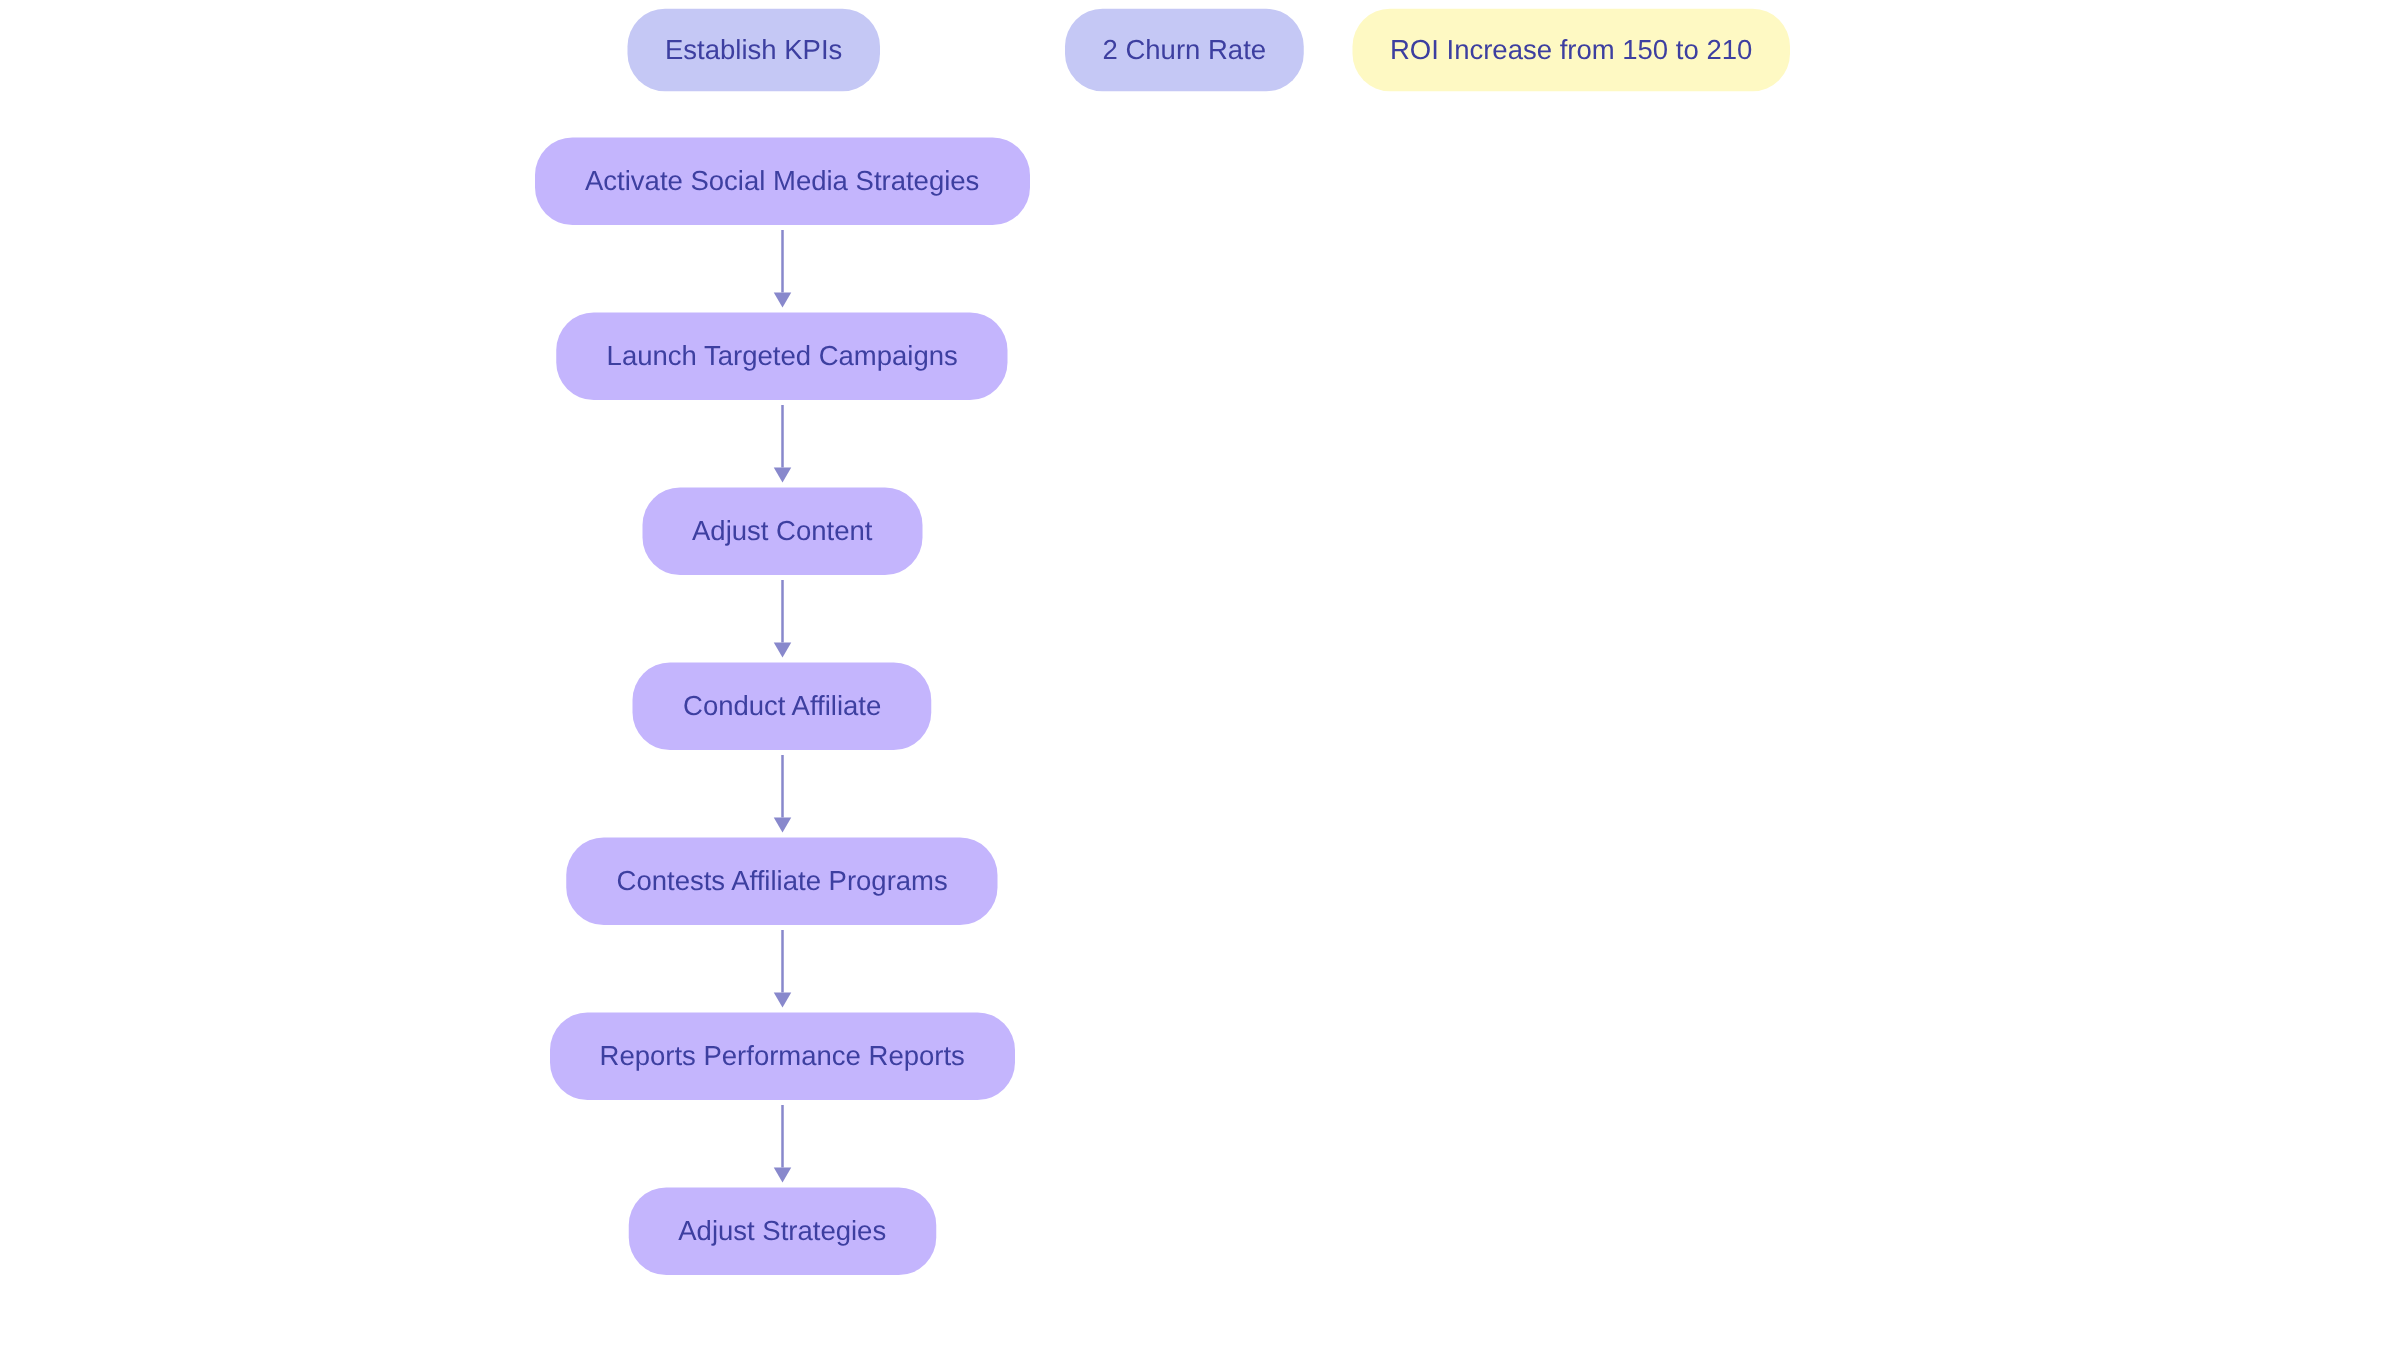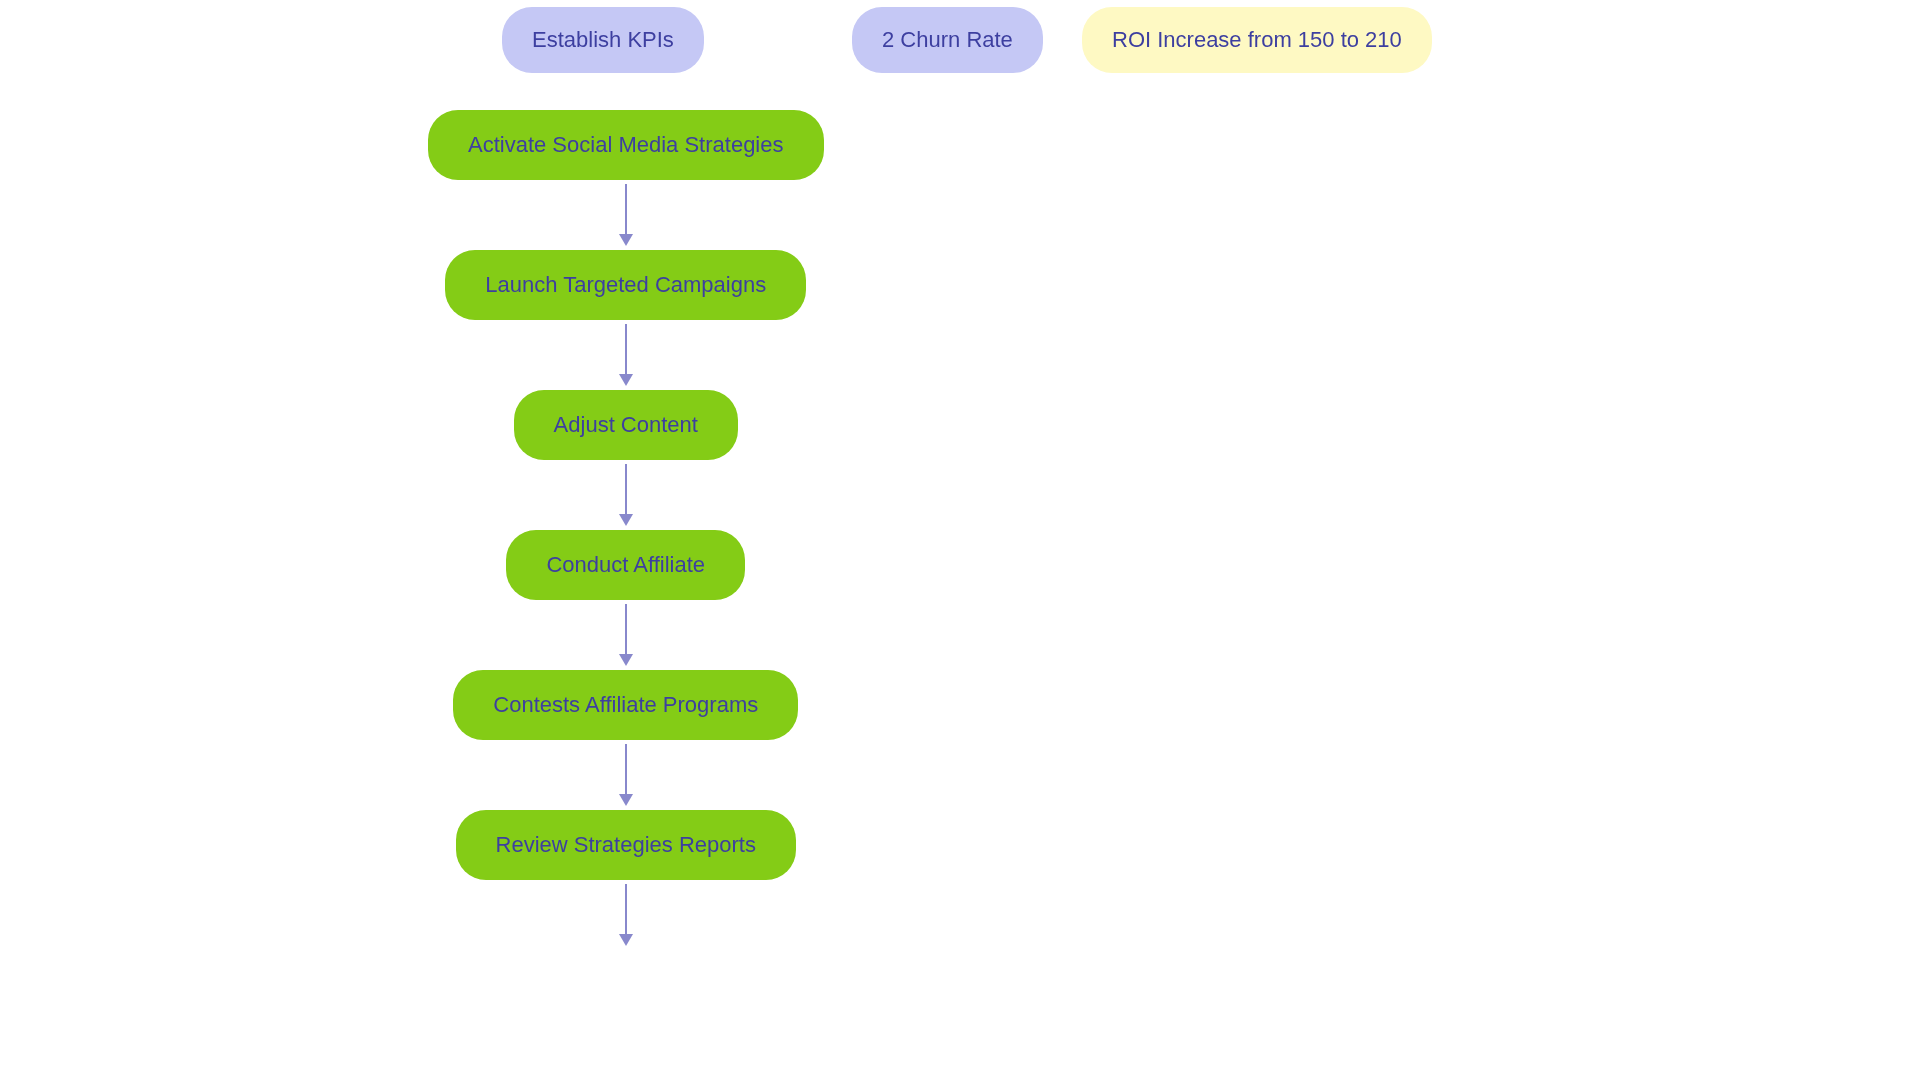--- a/index.html
+++ b/index.html
@@ -52,21 +52,21 @@
     .flowchart {
       position: absolute;
       left: 428px;
       top: 110px;
       display: flex;
       flex-direction: column;
       align-items: center;
     }
 
     .flow-node {
-      background-color: #84cc16;
+      background-color: #c4b5fd;
       border-radius: 30px;
       padding: 22px 40px;
       font-size: 22px;
       font-weight: 500;
       color: #3d3fa0;
       display: flex;
       align-items: center;
       justify-content: center;
       white-space: nowrap;
       cursor: pointer;
@@ -128,18 +128,19 @@
     <div class="flow-node">Conduct Affiliate</div>
     <div class="flow-arrow">
         <div class="flow-arrow-line"></div>
         <div class="flow-arrow-head"></div>
       </div>
     <div class="flow-node">Contests Affiliate Programs</div>
     <div class="flow-arrow">
         <div class="flow-arrow-line"></div>
         <div class="flow-arrow-head"></div>
       </div>
-    <div class="flow-node">Review Strategies Reports</div>
+    <div class="flow-node">Reports Performance Reports</div>
     <div class="flow-arrow">
         <div class="flow-arrow-line"></div>
         <div class="flow-arrow-head"></div>
       </div>
+    <div class="flow-node">Adjust Strategies</div>
   </div>
 
 </body></html>

